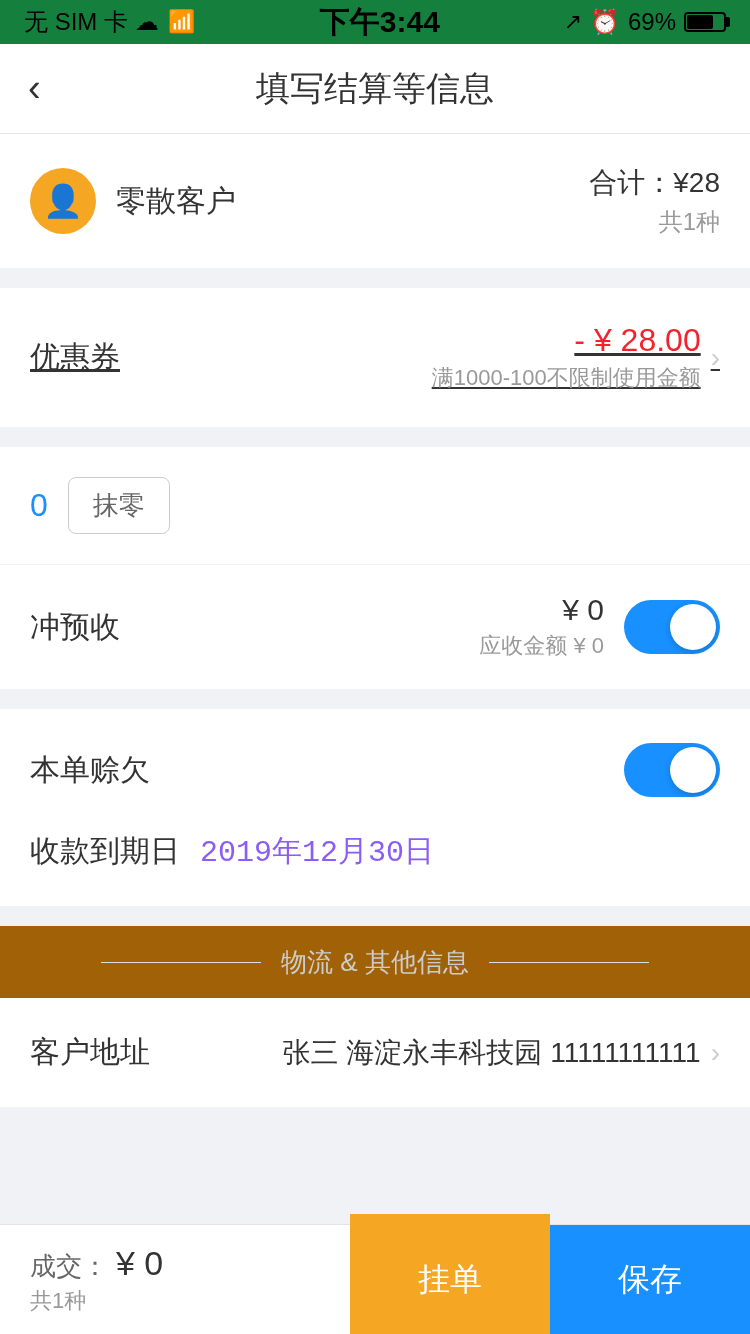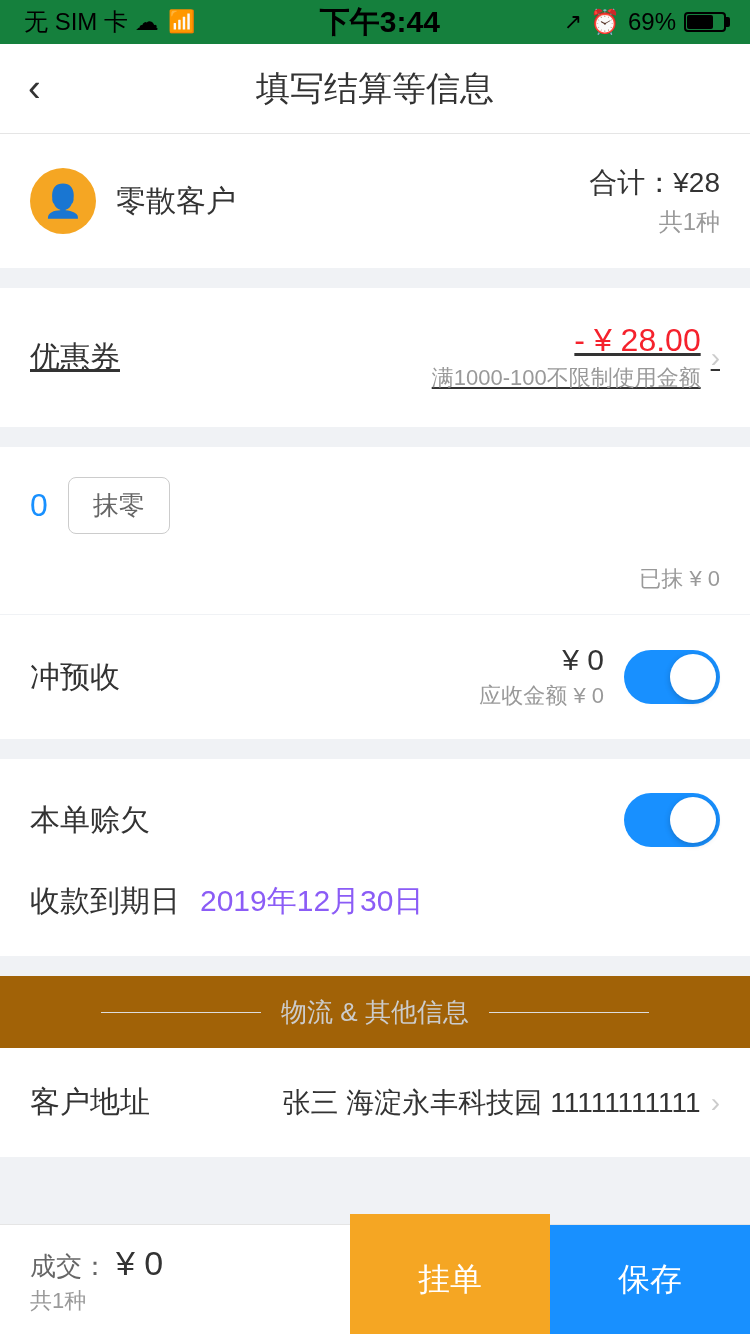--- a/index.html
+++ b/index.html
@@ -244,20 +244,21 @@
       height: 46px;
       background: #fff;
       border-radius: 50%;
       box-shadow: 0 2px 6px rgba(0,0,0,0.2);
     }
 
     
     .debt-section {
       background: #fff;
       margin-bottom: 20px;
+      font-family: Liberation Mono, monospace;
     }
     .debt-row {
       display: flex;
       align-items: center;
       justify-content: space-between;
       padding: 34px 30px;
     }
     .debt-label {
       font-size: 30px;
       color: #333;
@@ -442,21 +443,20 @@
     </div>
   </div>
 
   <div class="transaction-section">
     <div class="transaction-row">
       <div class="transaction-right">
         <span class="transaction-amount">0</span>
         <button class="round-zero-btn">抹零</button>
       </div>
     </div>
-    <div class="transaction-sub">已抹  ¥ 0</div>
 
     <div class="prepay-row">
       <span class="prepay-label">冲预收</span>
       <div class="prepay-right">
         <div class="prepay-amount-block">
           <div class="prepay-amount">¥ 0</div>
           <div class="prepay-receivable">应收金额 ¥ 0</div>
         </div>
         <div class="toggle">
           <div class="toggle-knob"></div>

